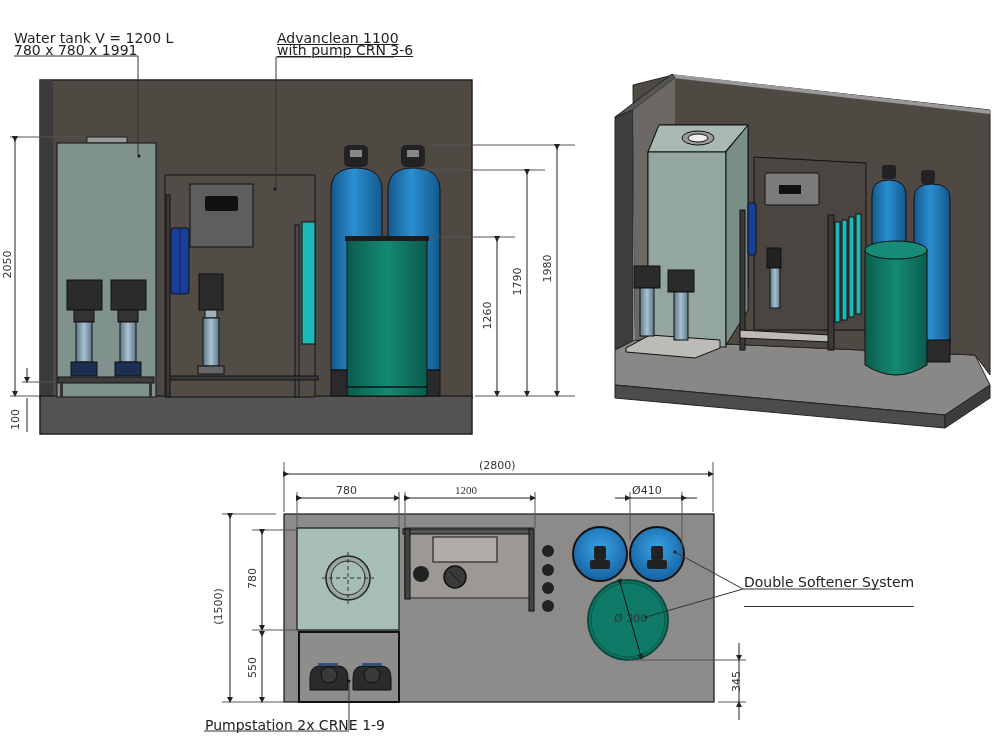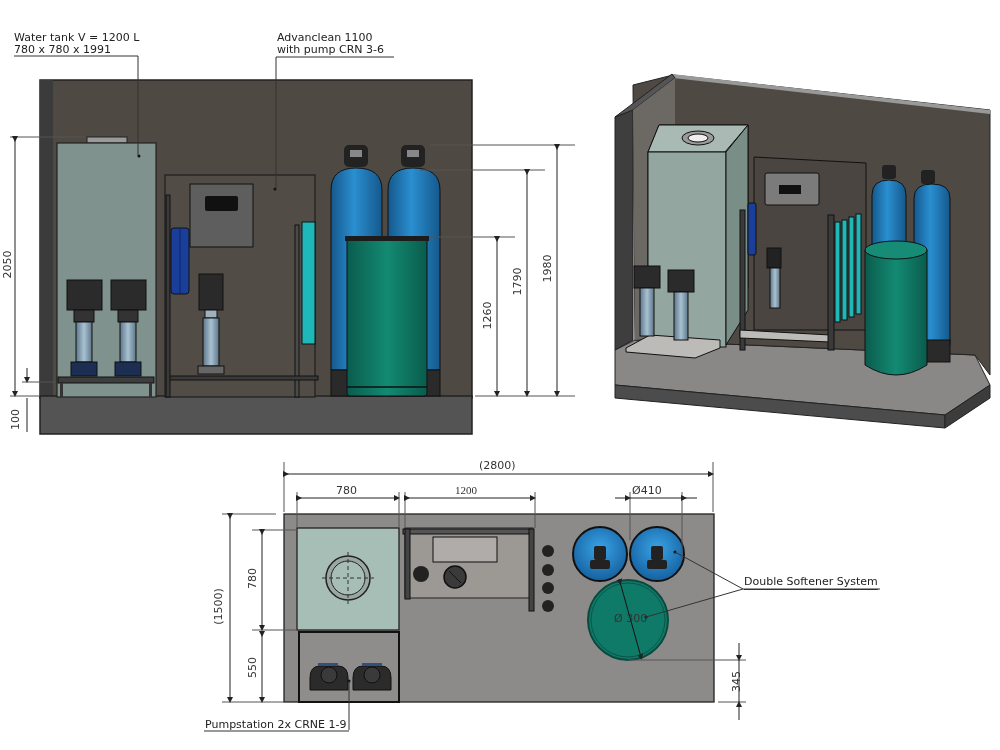--- a/index.html
+++ b/index.html
@@ -1,19 +1,19 @@
 <!DOCTYPE html>
 <html><head>
 <meta charset="utf-8">
 <style>
   html, body { margin:0; padding:0; background:#ffffff; }
   body { width:1000px; height:750px; position:relative; overflow:hidden;
          font-family:"DejaVu Sans", "Liberation Sans", sans-serif; }
-  .lbl { position:absolute; font-size:11px; color:#222; line-height:12px; white-space:nowrap; }
-  .lbl.ul { border-bottom:1px solid #333; padding-bottom:1px; }
+  .lbl { position:absolute; font-size:14px; color:#222; line-height:12px; white-space:nowrap; }
+  .lbl.ul { border-bottom:1px solid #333; padding-bottom:18px; }
   .dim { position:absolute; font-size:11px; color:#333; white-space:nowrap; }
   .vert { transform:rotate(-90deg); transform-origin:center center; }
   svg { position:absolute; left:0; top:0; }
 </style>
 </head>
 <body>
 
 <div>
 <svg width="1000" height="750">
   <defs>
@@ -118,21 +118,21 @@
   <line x1="557" y1="147" x2="557" y2="394" stroke="#222" marker-start="url(#arr)" marker-end="url(#arr)"></line>
   <line x1="527" y1="172" x2="527" y2="394" stroke="#222" marker-start="url(#arr)" marker-end="url(#arr)"></line>
   <line x1="497" y1="239" x2="497" y2="394" stroke="#222" marker-start="url(#arr)" marker-end="url(#arr)"></line>
 </svg>
 </div>
 
 <div class="lbl" style="left:14px;top:32px;">
   <div>Water tank V = 1200 L</div>
   <div>780 x 780 x 1991</div>
 </div>
-<div class="lbl" style="left:277px;top:32px;">
+<div class="lbl" style="left:277px;top:32px;text-decoration:underline;">
   <div>Advanclean 1100</div>
   <div>with pump CRN 3-6</div>
 </div>
 
 <div class="dim vert" style="left:-8px;top:258px;width:30px;text-align:center;">2050</div>
 <div class="dim vert" style="left:3px;top:413px;width:24px;text-align:center;">100</div>
 <div class="dim vert" style="left:472px;top:309px;width:30px;text-align:center;">1260</div>
 <div class="dim vert" style="left:502px;top:275px;width:30px;text-align:center;">1790</div>
 <div class="dim vert" style="left:532px;top:262px;width:30px;text-align:center;">1980</div>
 

